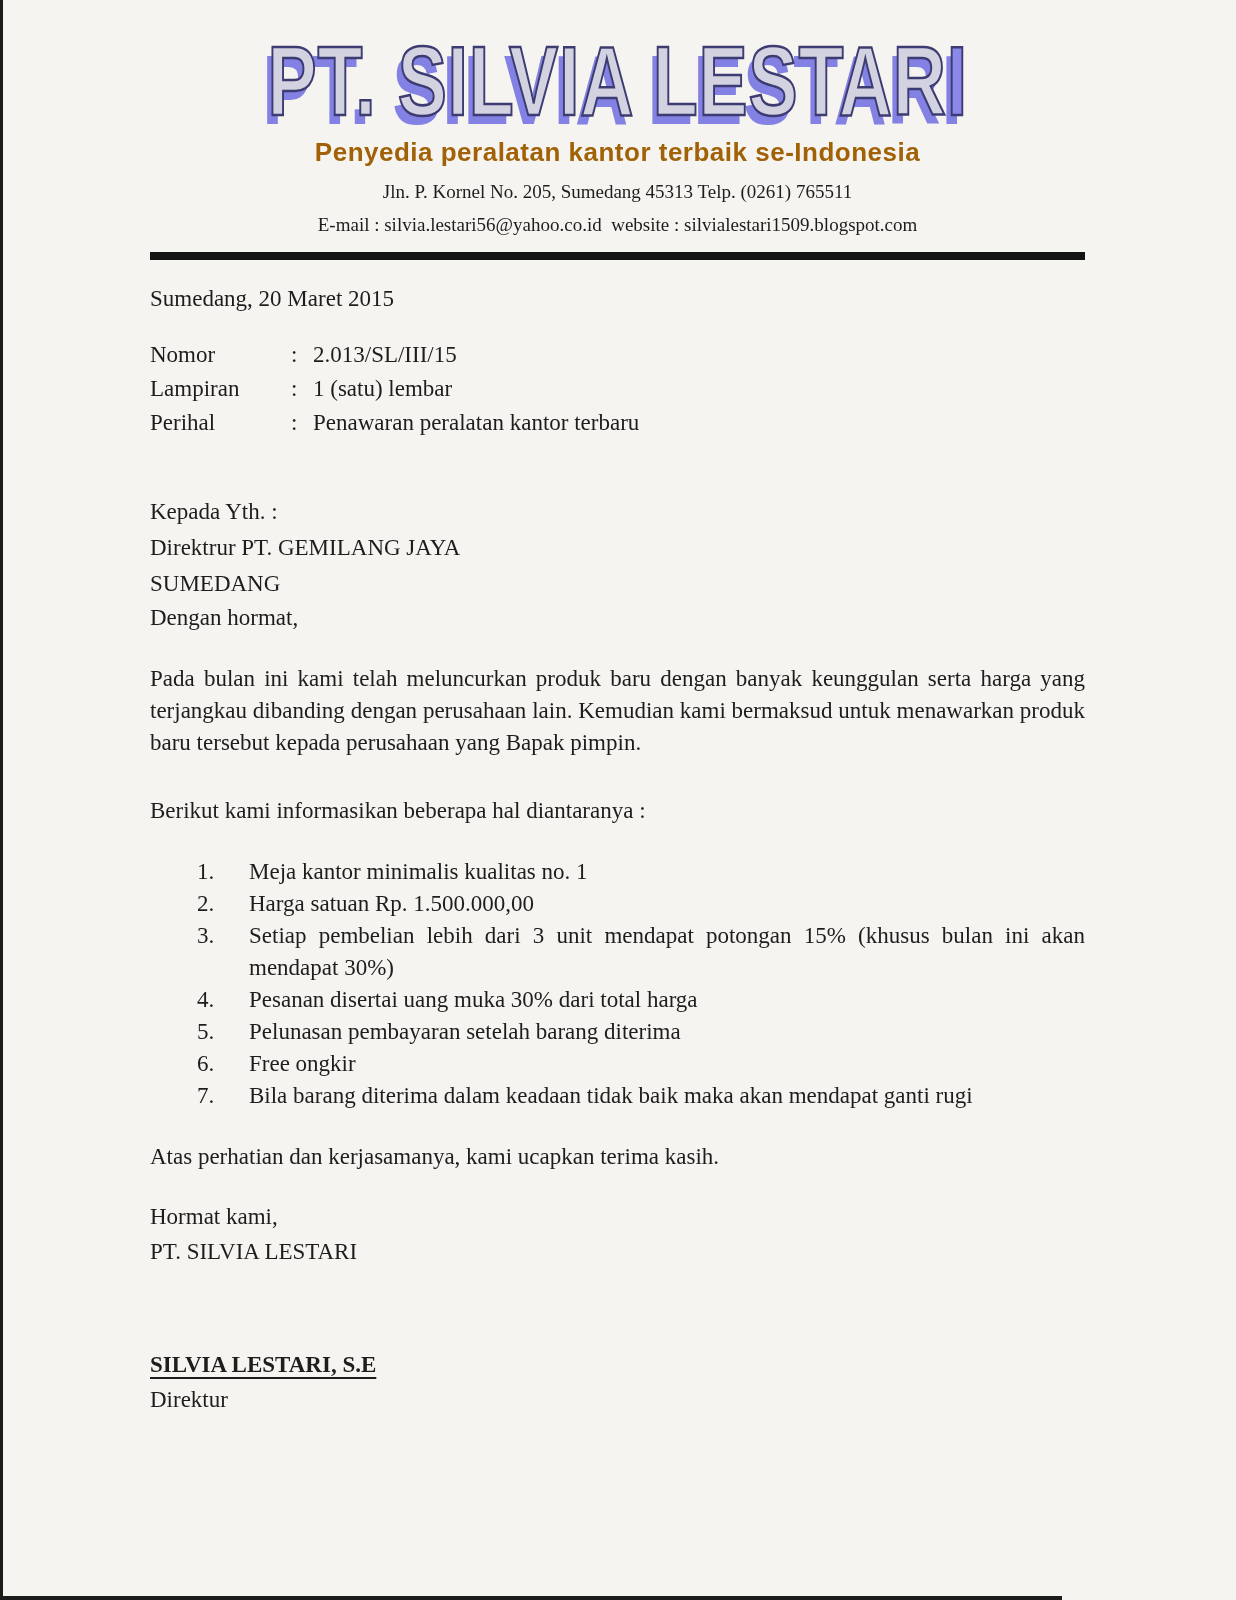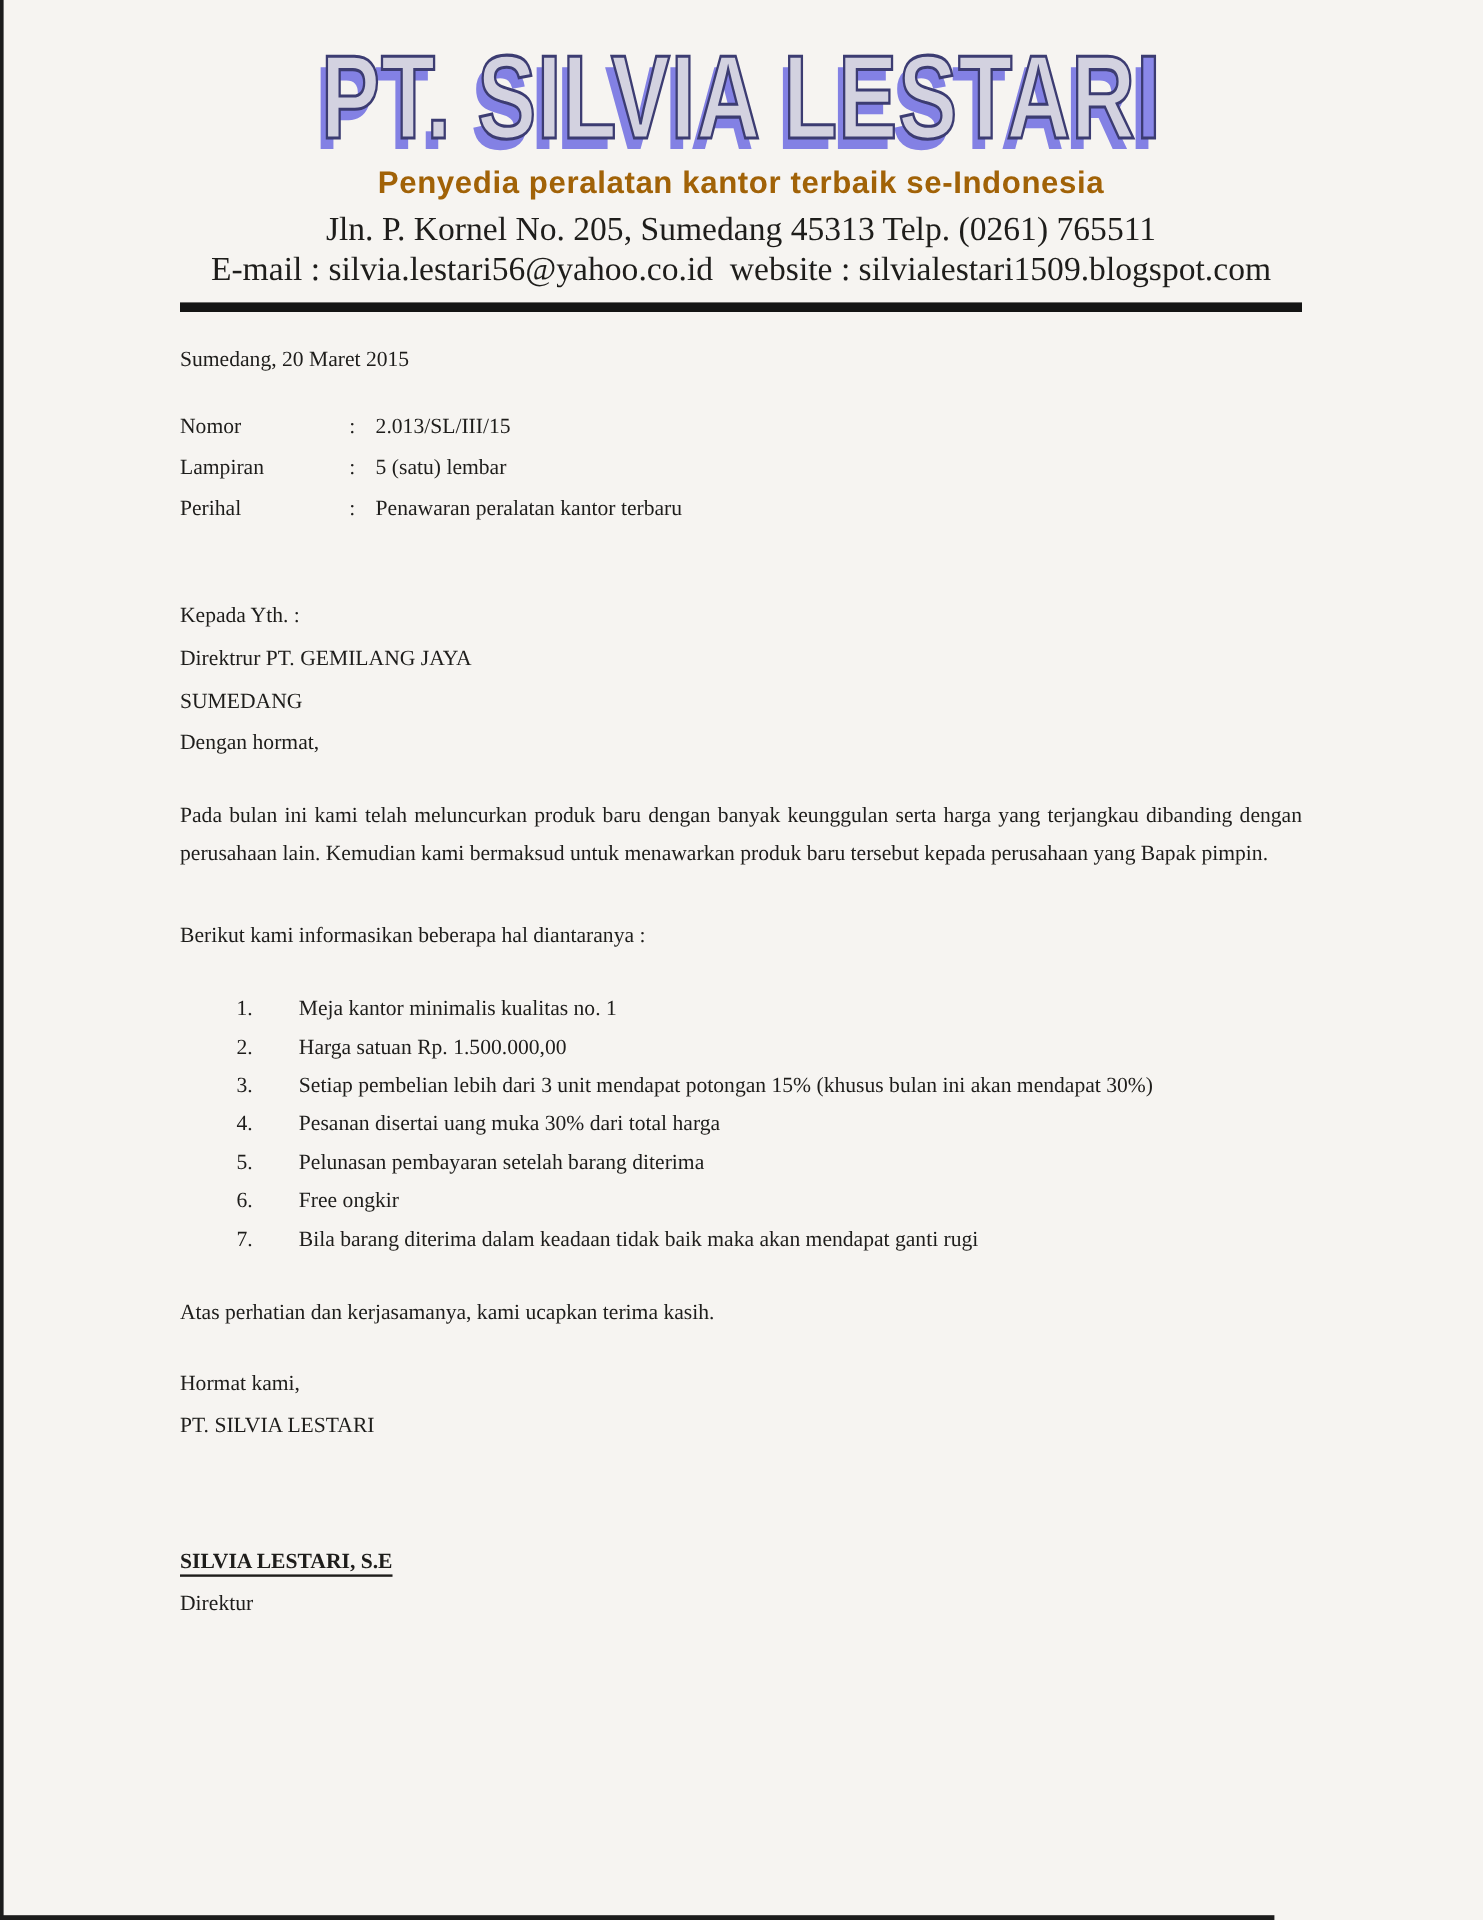--- a/index.html
+++ b/index.html
@@ -48,32 +48,32 @@
   .tagline {
     margin-top: 6px;
     font-family: "Liberation Sans", sans-serif;
     font-weight: bold;
     font-size: 26px;
     line-height: 32px;
     color: #a16207;
     letter-spacing: 0.5px;
   }
   .addr {
-    font-size: 28px;
+    font-size: 19px;
     line-height: 33px;
   }
   .addr1 { margin-top: 7px; }
   .prewrap { white-space: pre-wrap; }
   .head-rule {
     height: 8px;
     background: #141414;
     margin-top: 11px;
   }
   
-  .body-text { font-size: 18px; }
+  .body-text { font-size: 23px; }
   .date-line { margin-top: 23px; line-height: 32px; }
   .meta-block { margin-top: 23px; }
   .meta-row {
     display: grid;
     grid-template-columns: 141px 22px auto;
     line-height: 34px;
   }
   .recipient { margin-top: 54px; line-height: 36px; }
   .opening { line-height: 32px; }
   .para {
@@ -123,21 +123,21 @@
 
     <div class="meta-block">
       <div class="meta-row">
         <span>Nomor</span>
         <span>:</span>
         <span>2.013/SL/III/15</span>
       </div>
       <div class="meta-row">
         <span>Lampiran</span>
         <span>:</span>
-        <span>5 (satu) lembar</span>
+        <span>1 (satu) lembar</span>
       </div>
       <div class="meta-row">
         <span>Perihal</span>
         <span>:</span>
         <span>Penawaran peralatan kantor terbaru</span>
       </div>
     </div>
 
     <div class="recipient">
       <div>Kepada Yth. :</div>

